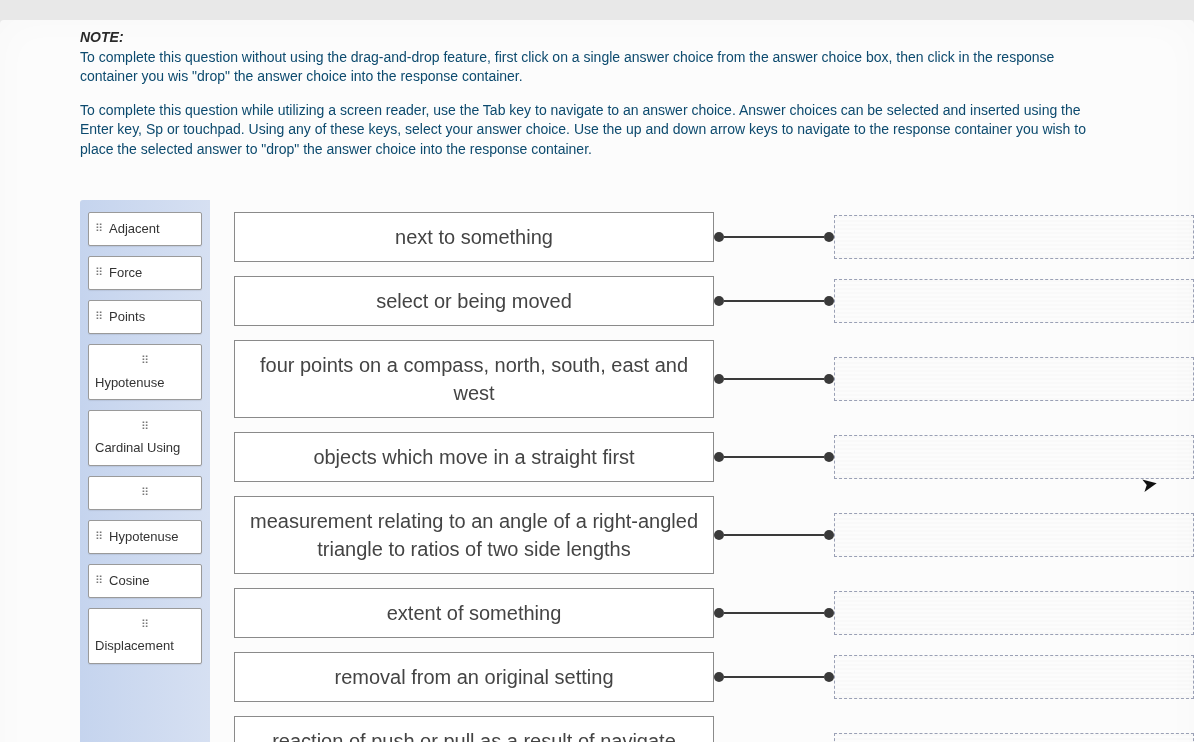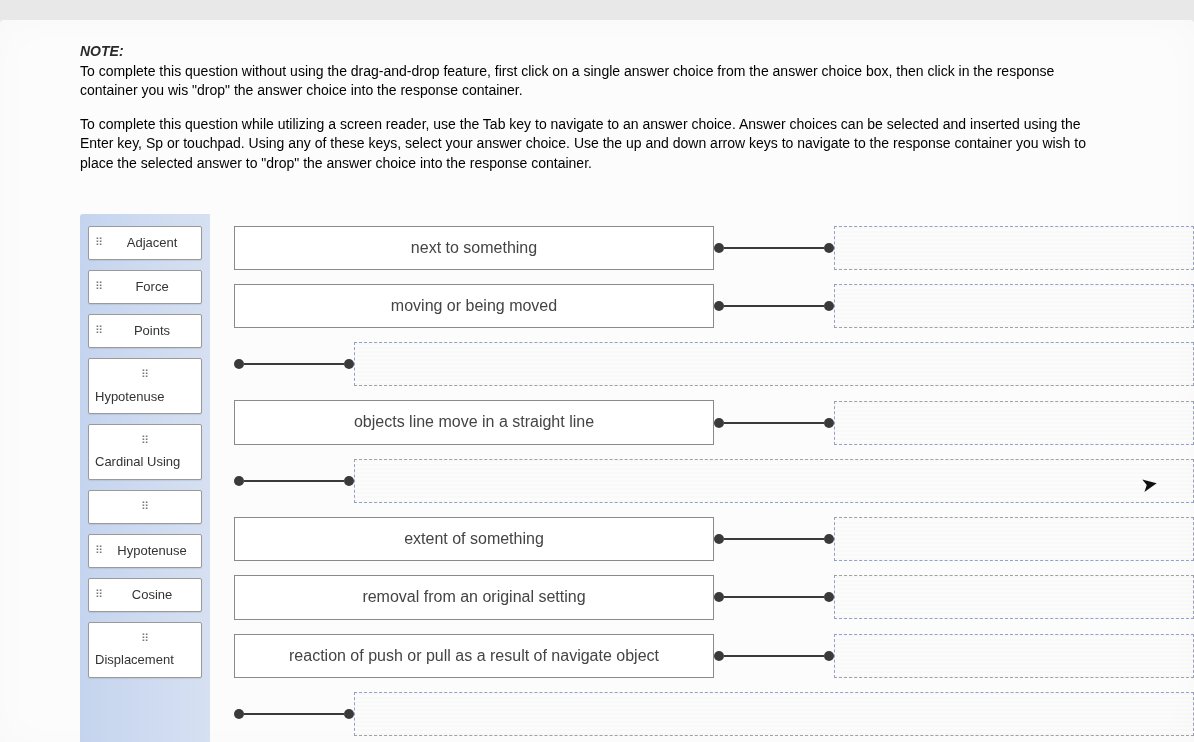--- a/index.html
+++ b/index.html
@@ -13,30 +13,30 @@
     overflow: hidden;
   }
   .content {
     background: #fcfcfc;
     border-radius: 4px;
     box-shadow: inset 0 0 40px rgba(0,0,0,0.02);
     padding: 0;
     width: 100%;
   }
   .instructions {
-    padding: 22px 80px 16px 80px;
+    padding: 8px 80px 16px 80px;
     color: #3a3a3a;
   }
   .note-label {
     font-weight: bold;
     font-style: italic;
     color: #2a2a2a;
   }
   .note-text {
-    color: #000000;
+    color: #0c4a6e;
     margin-bottom: 14px;
   }
   .question-area {
     display: flex;
     padding: 10px 0 0 80px;
   }
   .sidebar {
     width: 130px;
     background: #d0daf0;
     background: linear-gradient(to right, #c5d4ee, #d6e0f2);
@@ -64,21 +64,21 @@
   .choice .handle {
     color: #777;
     font-size: 11px;
     flex-shrink: 0;
   }
   .choice .label {
     flex: 1;
     text-align: left;
     line-height: 1.25;
   }
-  .choice.centered .label { text-align: center; }
+  .choice.centered .label { text-align: left; }
   .matching {
     flex: 1;
     padding: 12px 0 12px 24px;
     display: flex;
     flex-direction: column;
     gap: 14px;
   }
   .match-row {
     display: flex;
     align-items: center;
@@ -88,21 +88,21 @@
     width: 480px;
     min-height: 44px;
     background: #fff;
     border: 1px solid #8a8a8a;
     display: flex;
     align-items: center;
     justify-content: center;
     text-align: center;
     padding: 10px 14px;
     color: #444;
-    font-size: 16px;
+    font-size: 20px;
     flex-shrink: 0;
   }
   .connector {
     display: flex;
     align-items: center;
     width: 120px;
     flex-shrink: 0;
   }
   .connector .line {
     height: 2px;
@@ -187,46 +187,48 @@
       <div class="match-row">
         <div class="definition">next to something</div>
         <div class="connector">
             <span class="dot"></span>
             <span class="line"></span>
             <span class="dot"></span>
           </div>
         <div class="dropzone"></div>
       </div>
       <div class="match-row">
-        <div class="definition">moving or being moved</div>
-        <div class="connector">
-            <span class="dot"></span>
-            <span class="line"></span>
-            <span class="dot"></span>
-          </div>
-        <div class="dropzone"></div>
-      </div>
-      <div class="match-row">
-        <div class="connector">
-            <span class="dot"></span>
-            <span class="line"></span>
-            <span class="dot"></span>
-          </div>
-        <div class="dropzone"></div>
-      </div>
-      <div class="match-row">
-        <div class="definition">objects line move in a straight line</div>
-        <div class="connector">
-            <span class="dot"></span>
-            <span class="line"></span>
-            <span class="dot"></span>
-          </div>
-        <div class="dropzone"></div>
-      </div>
-      <div class="match-row">
+        <div class="definition">select or being moved</div>
+        <div class="connector">
+            <span class="dot"></span>
+            <span class="line"></span>
+            <span class="dot"></span>
+          </div>
+        <div class="dropzone"></div>
+      </div>
+      <div class="match-row">
+        <div class="definition">four points on a compass, north, south, east and west</div>
+        <div class="connector">
+            <span class="dot"></span>
+            <span class="line"></span>
+            <span class="dot"></span>
+          </div>
+        <div class="dropzone"></div>
+      </div>
+      <div class="match-row">
+        <div class="definition">objects which move in a straight first</div>
+        <div class="connector">
+            <span class="dot"></span>
+            <span class="line"></span>
+            <span class="dot"></span>
+          </div>
+        <div class="dropzone"></div>
+      </div>
+      <div class="match-row">
+        <div class="definition">measurement relating to an angle of a right-angled triangle to ratios of two side lengths</div>
         <div class="connector">
             <span class="dot"></span>
             <span class="line"></span>
             <span class="dot"></span>
           </div>
         <div class="dropzone"></div>
       </div>
       <div class="match-row">
         <div class="definition">extent of something</div>
         <div class="connector">

